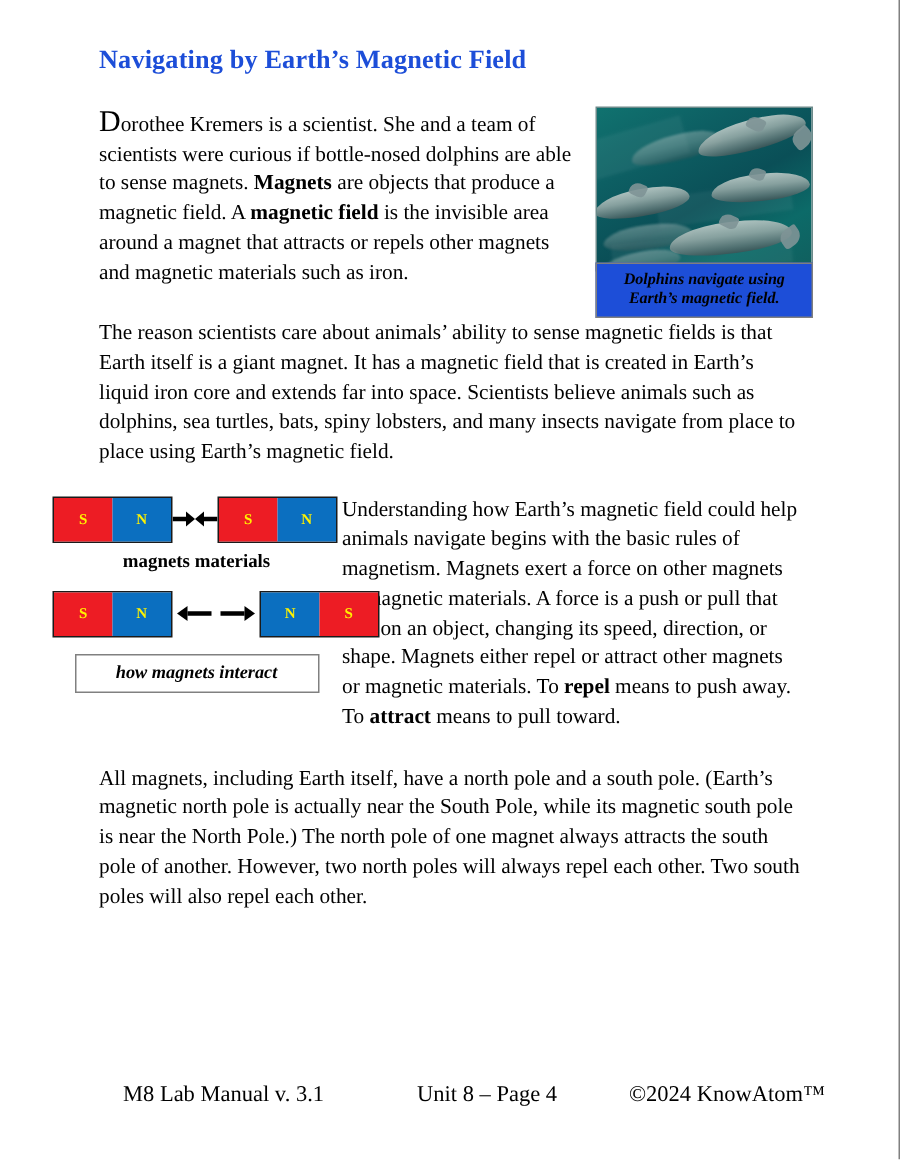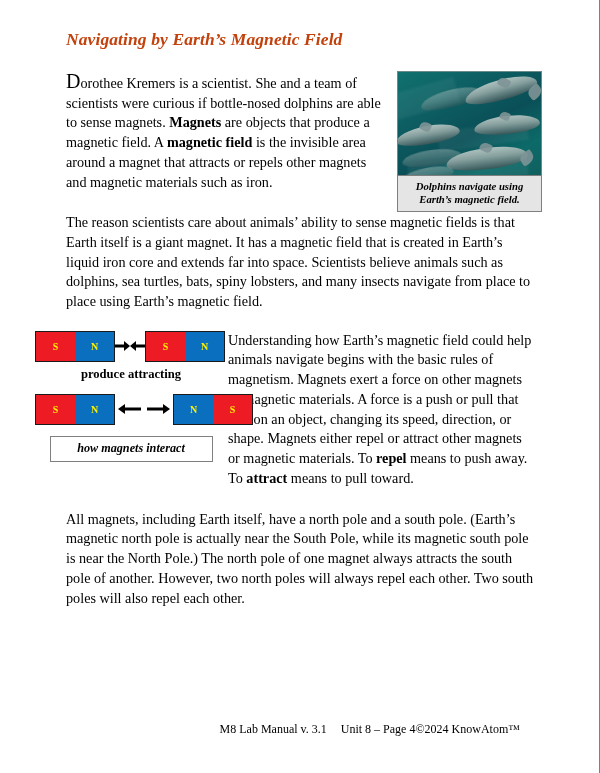--- a/index.html
+++ b/index.html
@@ -30,24 +30,23 @@
     text-align: center;
     font-size: 18.5px;
     font-weight: bold;
     margin: 0;
     padding-top: 64px;
     letter-spacing: 0.1px;
   }
   .section-title .u { text-decoration: underline; }
 
   .subheading {
-    color: #c2410c;
+    color: #1d4ed8;
     font-size: 17.5px;
     font-weight: bold;
-    font-style: italic;
     margin: 0;
     padding-top: 29px;
     letter-spacing: 0.1px;
   }
 
   .subsection {
     font-size: 13.5px;
     font-weight: bold;
     margin: 0;
   }
@@ -106,21 +105,21 @@
     position: absolute;
     background: #7e9496;
     opacity: 0.9;
   }
   .caption {
     position: relative;
     margin-top: -6px;
     width: 145px;
     box-sizing: border-box;
     border: 1px solid #7f7f7f;
-    background: #e5e5e5;
+    background: #1d4ed8;
     font-size: 10.7px;
     font-weight: bold;
     font-style: italic;
     line-height: 13.2px;
     text-align: center;
     padding: 4px 3px 5px 3px;
   }
 
   
   .subsection-wrap { padding-top: 12px; }
@@ -192,26 +191,26 @@
     font-weight: bold;
     font-style: italic;
     padding: 4px 2px 5px 2px;
   }
 
   .last-para { padding-top: 21px; }
 
   
   .footer {
     position: absolute;
-    left: 52px;
+    left: 82px;
     top: 722px;
     width: 468px;
     display: flex;
-    justify-content: flex-end;
-    font-size: 12px;
+    justify-content: space-between;
+    font-size: 15px;
   }
   .footer .center { margin-left: 14px; }
 </style>
 </head>
 <body>
 
 <div class="page">
   <div class="content">
 
 
@@ -270,21 +269,21 @@
                 <rect x="21" y="5.5" width="9" height="3"></rect>
                 <polygon points="21,2 15,7 21,12"></polygon>
               </g>
             </svg>
           </div>
           <div class="magnet">
             <div class="pole s">S</div>
             <div class="pole n">N</div>
           </div>
         </div>
-        <div class="mag-label">produce attracting</div>
+        <div class="mag-label">magnets materials</div>
 
         <div class="mag-spacer"></div>
 
         <div class="magnet-row">
           <div class="magnet">
             <div class="pole s">S</div>
             <div class="pole n">N</div>
           </div>
           <div class="arrow-pair">
             <svg class="arrow-svg" width="58" height="14" viewBox="0 0 58 14">

